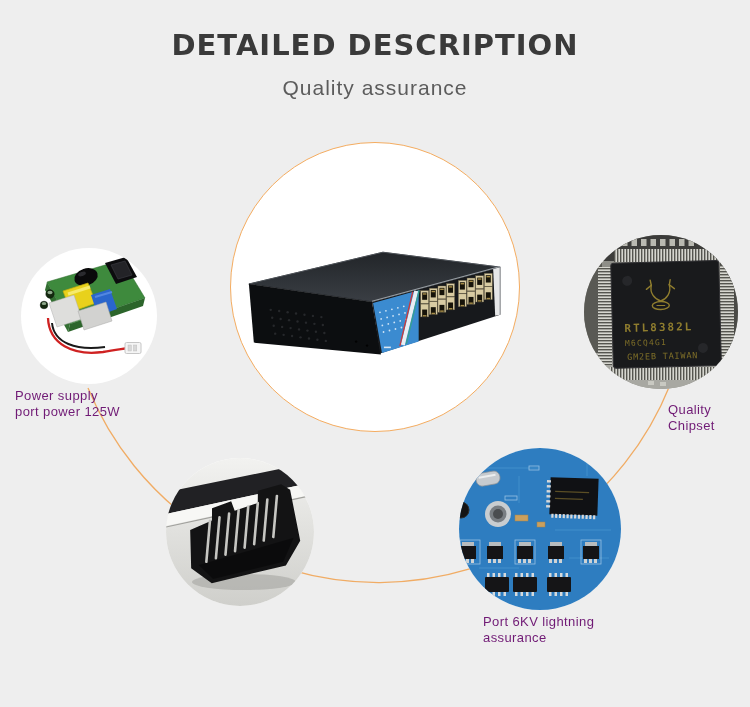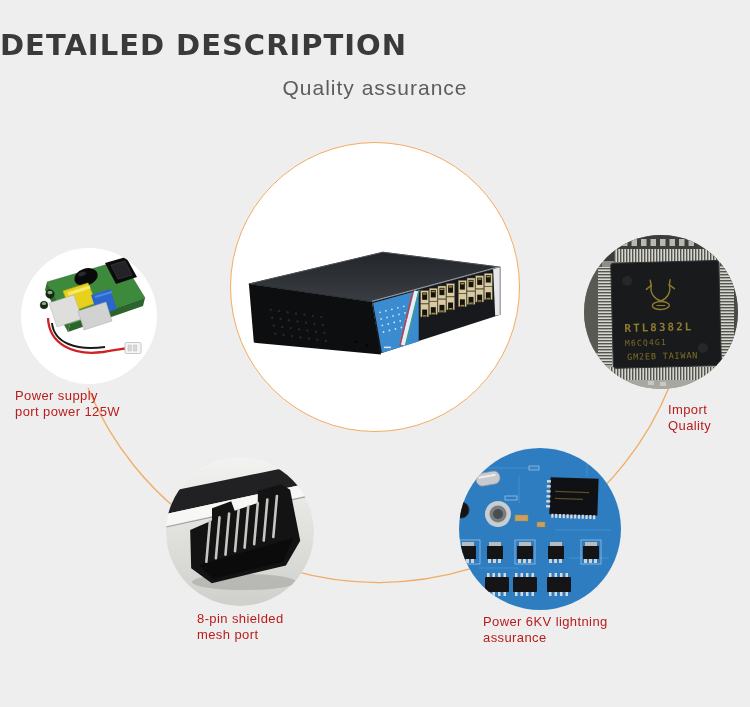--- a/index.html
+++ b/index.html
@@ -1,41 +1,41 @@
 <!DOCTYPE html>
 <html><head>
 <meta charset="utf-8">
 <style>
   html,body{margin:0;padding:0;}
   .stage{
     position:relative;width:750px;height:707px;background:#eeeeee;
     font-family:"Liberation Sans",sans-serif;overflow:hidden;
   }
   .title{
-    position:absolute;top:28px;left:0;width:750px;
+    position:absolute;top:28px;left:0;width:750px;text-align:center;
     font-family:"DejaVu Sans","Liberation Sans",sans-serif;
     font-size:29px;font-weight:bold;letter-spacing:1px;color:#3a3a3a;margin:0;
   }
   .subtitle{
     position:absolute;top:76px;left:0;width:750px;text-align:center;
     font-size:21px;font-weight:normal;letter-spacing:1px;color:#5c5c5c;margin:0;
   }
   .arc-layer{position:absolute;left:0;top:0;z-index:1;}
   .circle{
     position:absolute;border-radius:50%;background:#ffffff;overflow:hidden;z-index:2;
   }
   .circle svg{display:block;}
   .hero{left:230px;top:142px;width:290px;height:290px;border:1px solid #f4ac60;box-sizing:border-box;}
   .c-psu{left:21px;top:248px;width:136px;height:136px;}
   .c-mesh{left:166px;top:458px;width:148px;height:148px;}
   .c-pcb{left:459px;top:448px;width:162px;height:162px;}
   .c-chip{left:584px;top:235px;width:154px;height:154px;}
   .callout{
     position:absolute;z-index:3;font-size:13px;line-height:15.5px;
-    letter-spacing:0.4px;color:#b91c1c;font-weight:500;
+    letter-spacing:0.4px;color:#701a75;font-weight:500;
   }
   .lb-psu{left:15px;top:388px;}
   .lb-mesh{left:197px;top:611px;}
   .lb-lightning{left:483px;top:614px;}
   .lb-chip{left:668px;top:402px;}
 </style>
 </head>
 <body>
 
 <div class="stage">
@@ -430,25 +430,21 @@
       </g>
       <rect x="64" y="146" width="6" height="4" fill="#c9c9c2"></rect>
         <rect x="76" y="147" width="6" height="4" fill="#c9c9c2"></rect>
     </svg>
   </div>
 
   <div class="callout lb-psu">
     <div>Power supply</div>
     <div>port power 125W</div>
   </div>
-  <div class="callout lb-mesh">
-    <div>8-pin shielded</div>
-    <div>mesh port</div>
-  </div>
   <div class="callout lb-lightning">
-    <div>Power 6KV lightning</div>
+    <div>Port 6KV lightning</div>
     <div>assurance</div>
   </div>
   <div class="callout lb-chip">
-    <div>Import Quality</div>
+    <div>Quality Chipset</div>
   </div>
 
 </div>
 
 </body></html>

